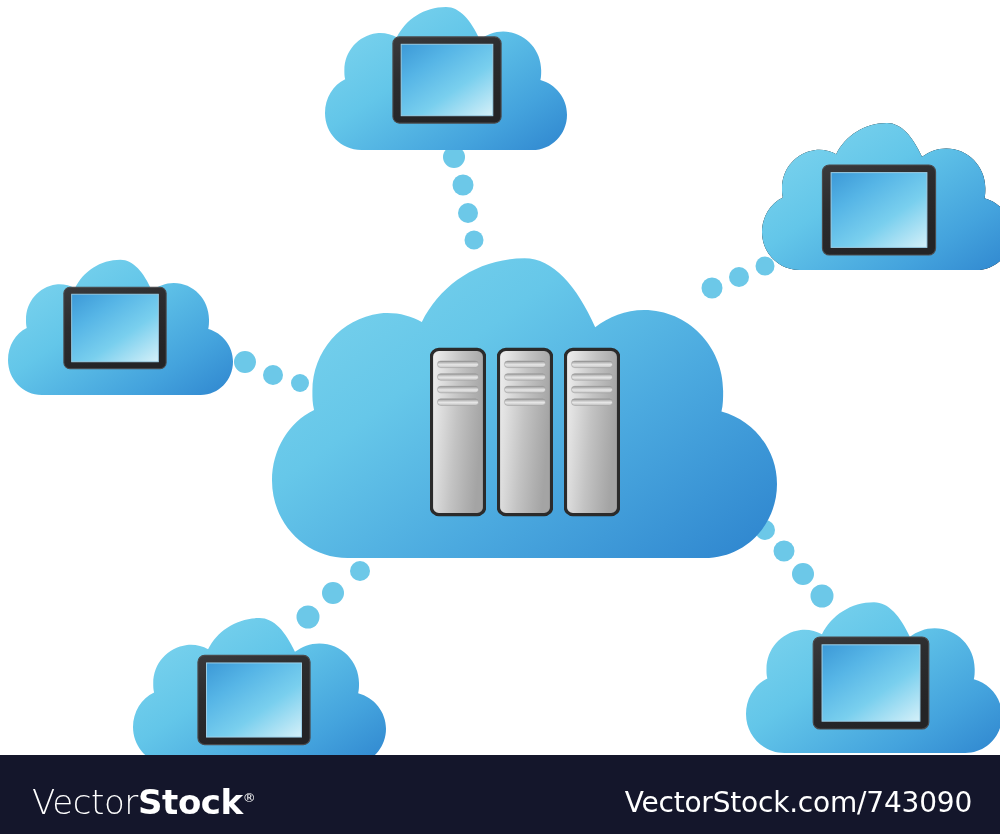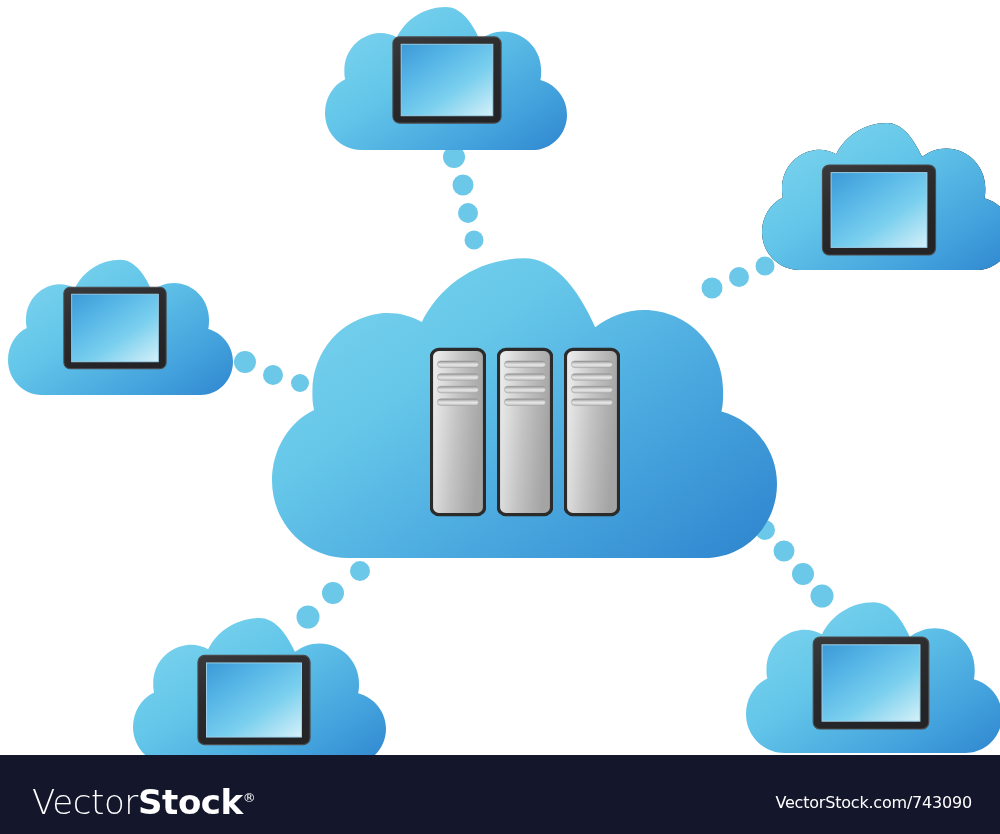--- a/index.html
+++ b/index.html
@@ -63,21 +63,21 @@
   .brand-logo .brand-reg {
     font-size: 13px;
     vertical-align: super;
     font-weight: 400;
     font-family: "DejaVu Sans", sans-serif;
   }
   .site-url {
     position: absolute;
     right: 28px;
     top: 36px;
-    font-size: 16px;
+    font-size: 28px;
     line-height: 24px;
     color: #ffffff;
     font-weight: 400;
     font-family: "DejaVu Sans", sans-serif;
     letter-spacing: -0.2px;
     white-space: nowrap;
     user-select: none;
   }
 </style>
 </head>

